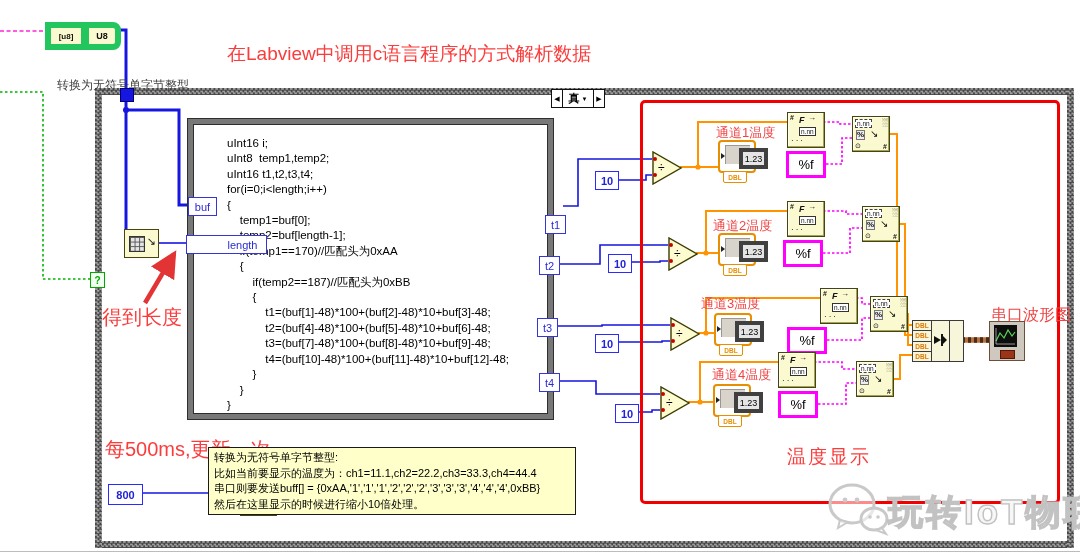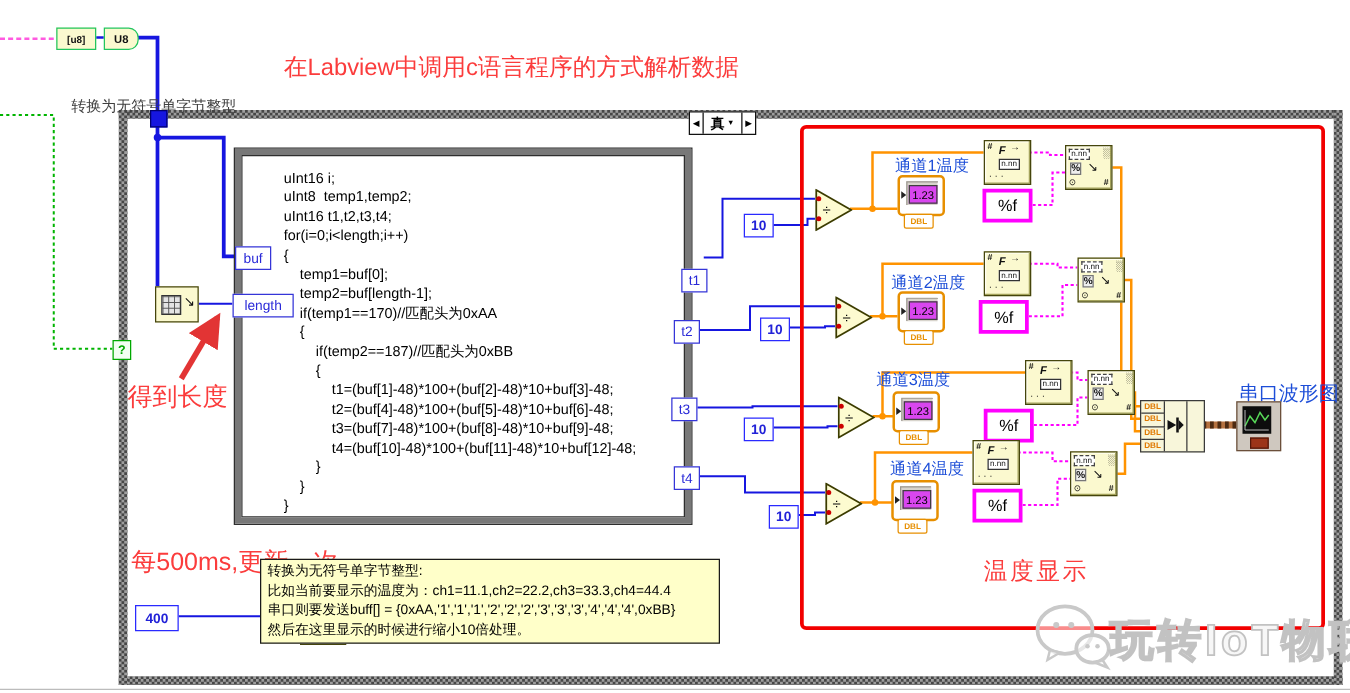--- a/index.html
+++ b/index.html
@@ -7,21 +7,21 @@
           font-family:"Liberation Sans",sans-serif;}
   .abs{position:absolute;}
   svg.wires{position:absolute;left:0;top:0;z-index:3;}
   
   .loop-b{position:absolute;z-index:2;
     background:repeating-conic-gradient(#9e9e9e 0% 25%,#474747 0% 50%) 0 0/4.4px 4.4px;}
   
   .red-frame{position:absolute;border:3px solid #f20000;border-radius:5px;z-index:4;}
   
   .red-note{color:#fb3c3c;z-index:6;white-space:nowrap;}
-  .lbl{color:#1d4ed8;font-size:13px;white-space:nowrap;z-index:6;}
+  .lbl{color:#ef4444;font-size:13px;white-space:nowrap;z-index:6;}
   .small-lbl{color:#3f3f3f;font-size:12px;white-space:nowrap;z-index:6;margin-top:22px;}
   
   .code-frame{border:5px solid #787878;box-shadow:0 0 0 1px #2e2e2e, inset 0 0 0 1px #2e2e2e;
               background:#fff;z-index:4;}
   pre.code{margin:0;padding:12px 0 0 34px;font-family:Liberation Sans, sans-serif;
            font-size:11.5px;line-height:15.4px;white-space:pre;color:#000;}
   
   .term{border:1.4px solid #3535d8;color:#2a2ad8;background:#fff;font-size:11px;
         display:flex;align-items:center;justify-content:center;z-index:7;}
   .int-const{border:1.6px solid #2a2aff;color:#2222d8;background:#fff;font-size:11px;font-weight:bold;
@@ -42,22 +42,22 @@
   .sn-pct{left:3px;top:13px;font-size:8px;font-weight:bold;border:1px solid #777;line-height:8px;background:#eee;}
   .sn-diag{left:17px;top:11px;font-size:10px;}
   .sn-dot{left:2px;bottom:1px;font-size:7px;}
   .sn-hash{right:2px;bottom:1px;font-size:7px;font-weight:bold;}
   
   .indicator{width:38px;height:44px;z-index:7;}
   .ind-frame{position:absolute;left:0;top:0;width:34px;height:29px;border:2px solid #e78f00;
              border-radius:4px;background:#fff;}
   .ind-panel{position:absolute;left:5px;top:3px;width:25px;height:19px;background:#d8d4cc;
              box-shadow:inset 1px 1px 0 #9c9890;}
-  .ind-field{position:absolute;left:2px;top:3px;width:21px;height:13px;background:#d946ef;
-             border:1px solid #404040;font-size:9px;display:flex;align-items:center;justify-content:center;color:#000;}
+  .ind-field{position:absolute;left:14px;top:3px;width:21px;height:13px;background:#e5e5e5;
+             border:4px solid #404040;font-size:9px;display:flex;align-items:center;justify-content:center;color:#000;}
   .ind-tri{position:absolute;left:1px;top:11px;width:0;height:0;border-left:4px solid #222;
            border-top:3.5px solid transparent;border-bottom:3.5px solid transparent;}
   .ind-tag{position:absolute;left:5px;top:31px;width:22px;height:10px;border:1px solid #e78f00;
            background:#fff;color:#e78f00;font-size:6.5px;font-weight:bold;border-radius:2px;
            display:flex;align-items:center;justify-content:center;}
   
   .case-sel{width:52px;height:17px;background:#fff;border:1px solid #111;display:flex;z-index:8;
             align-items:stretch;font-size:11px;}
   .cs-btn{width:10px;display:flex;align-items:center;justify-content:center;font-size:7px;color:#000;}
   .cs-mid{flex:1;border-left:1px solid #111;border-right:1px solid #111;display:flex;gap:2px;
@@ -69,21 +69,21 @@
   .b-cell{flex:1;border-bottom:1px solid #3a3a3a;border-right:1px solid #3a3a3a;display:flex;
           align-items:center;justify-content:center;font-size:6.5px;font-weight:bold;color:#e07800;}
   .b-cell:last-child{border-bottom:none;}
   .b-mid{width:17px;position:relative;border-right:1px solid #3a3a3a;}
   .b-right{flex:1;}
   
   .chart-node{width:34px;height:38px;background:#cfc8bf;border:1.5px solid #6b4f3a;z-index:7;}
   .chart-screen{position:absolute;left:4px;top:3px;width:23px;height:22px;background:#0d0d0d;}
   .chart-tag{position:absolute;left:10px;bottom:1px;width:13px;height:7px;background:#9c3418;border:1px solid #53180a;}
   
-  .conv-node{background:#fbf9cf;border:1px solid #22c55e;color:#111;display:flex;align-items:center;
+  .conv-node{background:#fbf9cf;border:6px solid #22c55e;color:#111;display:flex;align-items:center;
              justify-content:center;font-weight:bold;z-index:7;}
   .wait-node{width:35px;height:34px;background:#fbf9cf;border:1px solid #45450d;z-index:7;
              display:flex;align-items:center;justify-content:center;}
   .watch{width:15px;height:21px;background:#151515;border-radius:4px;position:relative;}
   .watch::before{content:"";position:absolute;left:2.5px;top:5.5px;width:10px;height:10px;background:#fff;border-radius:50%;}
   .watch::after{content:"";position:absolute;left:7px;top:7.5px;width:1.6px;height:4.5px;background:#151515;}
   .arrsize{width:33px;height:27px;background:#fbf9cf;border:1px solid #45450d;z-index:7;}
   .as-grid{position:absolute;left:4px;top:6px;width:14px;height:14px;border:1px solid #333;background:
      linear-gradient(#555 1px,transparent 1px) 0 0/4.6px 4.6px,
      linear-gradient(90deg,#555 1px,transparent 1px) 0 0/4.6px 4.6px,#e4e4e4;}
@@ -239,21 +239,21 @@
         {
             t1=(buf[1]-48)*100+(buf[2]-48)*10+buf[3]-48;
             t2=(buf[4]-48)*100+(buf[5]-48)*10+buf[6]-48;
             t3=(buf[7]-48)*100+(buf[8]-48)*10+buf[9]-48;
             t4=(buf[10]-48)*100+(buf[11]-48)*10+buf[12]-48;
         }
     }
 }</pre>
   </div>
   <div class="term abs" style="left:188px;top:197px;width:27px;height:17px;">buf</div>
-  <div class="term abs" style="left:186px;top:235px;width:47px;height:17px;">length</div>
+  <div class="term abs" style="left:186px;top:235px;width:47px;height:17px;padding-left:32px;">length</div>
   <div class="term abs" style="left:545px;top:215px;width:19px;height:17px;">t1</div>
   <div class="term abs" style="left:539px;top:256px;width:19px;height:17px;">t2</div>
   <div class="term abs" style="left:537px;top:318px;width:19px;height:17px;">t3</div>
   <div class="term abs" style="left:539px;top:373px;width:19px;height:17px;">t4</div>
 
   <div class="int-const abs" style="left:595px;top:171px;width:22px;height:17px;">10</div>
   <div class="abs" style="left:652px;top:151px;z-index:7;">
     <svg width="30" height="34">
         <polygon points="1,1 1,33 29,17" fill="#fdfbd0" stroke="#3c3c00" stroke-width="1.4"></polygon>
     <circle cx="3" cy="8" r="2" fill="#cc0000"></circle>
@@ -418,21 +418,21 @@
     <div class="chart-screen">
       <svg width="23" height="22">
         <polyline points="2,16 6,8 10,13 14,5 18,11 21,7" fill="none" stroke="#58d858" stroke-width="1.2"></polyline>
         <line x1="2" y1="19" x2="21" y2="19" stroke="#bbb" stroke-width="0.8"></line>
         <line x1="2" y1="3" x2="2" y2="19" stroke="#bbb" stroke-width="0.8"></line>
       </svg>
     </div>
     <div class="chart-tag"></div>
   </div>
 
-  <div class="int-const abs" style="left:108px;top:484px;width:33px;height:19px;">400</div>
+  <div class="int-const abs" style="left:108px;top:484px;width:33px;height:19px;">800</div>
   <div class="wait-node abs" style="left:240px;top:480px;">
     <div class="watch"></div>
   </div>
 
   <div class="comment abs" style="left:208px;top:447px;width:356px;">
     <div>转换为无符号单字节整型:</div>
     <div>比如当前要显示的温度为：ch1=11.1,ch2=22.2,ch3=33.3,ch4=44.4</div>
     <div>串口则要发送buff[] = {0xAA,'1','1','1','2','2','2','3','3','3','4','4','4',0xBB}</div>
     <div>然后在这里显示的时候进行缩小10倍处理。</div>
   </div>

